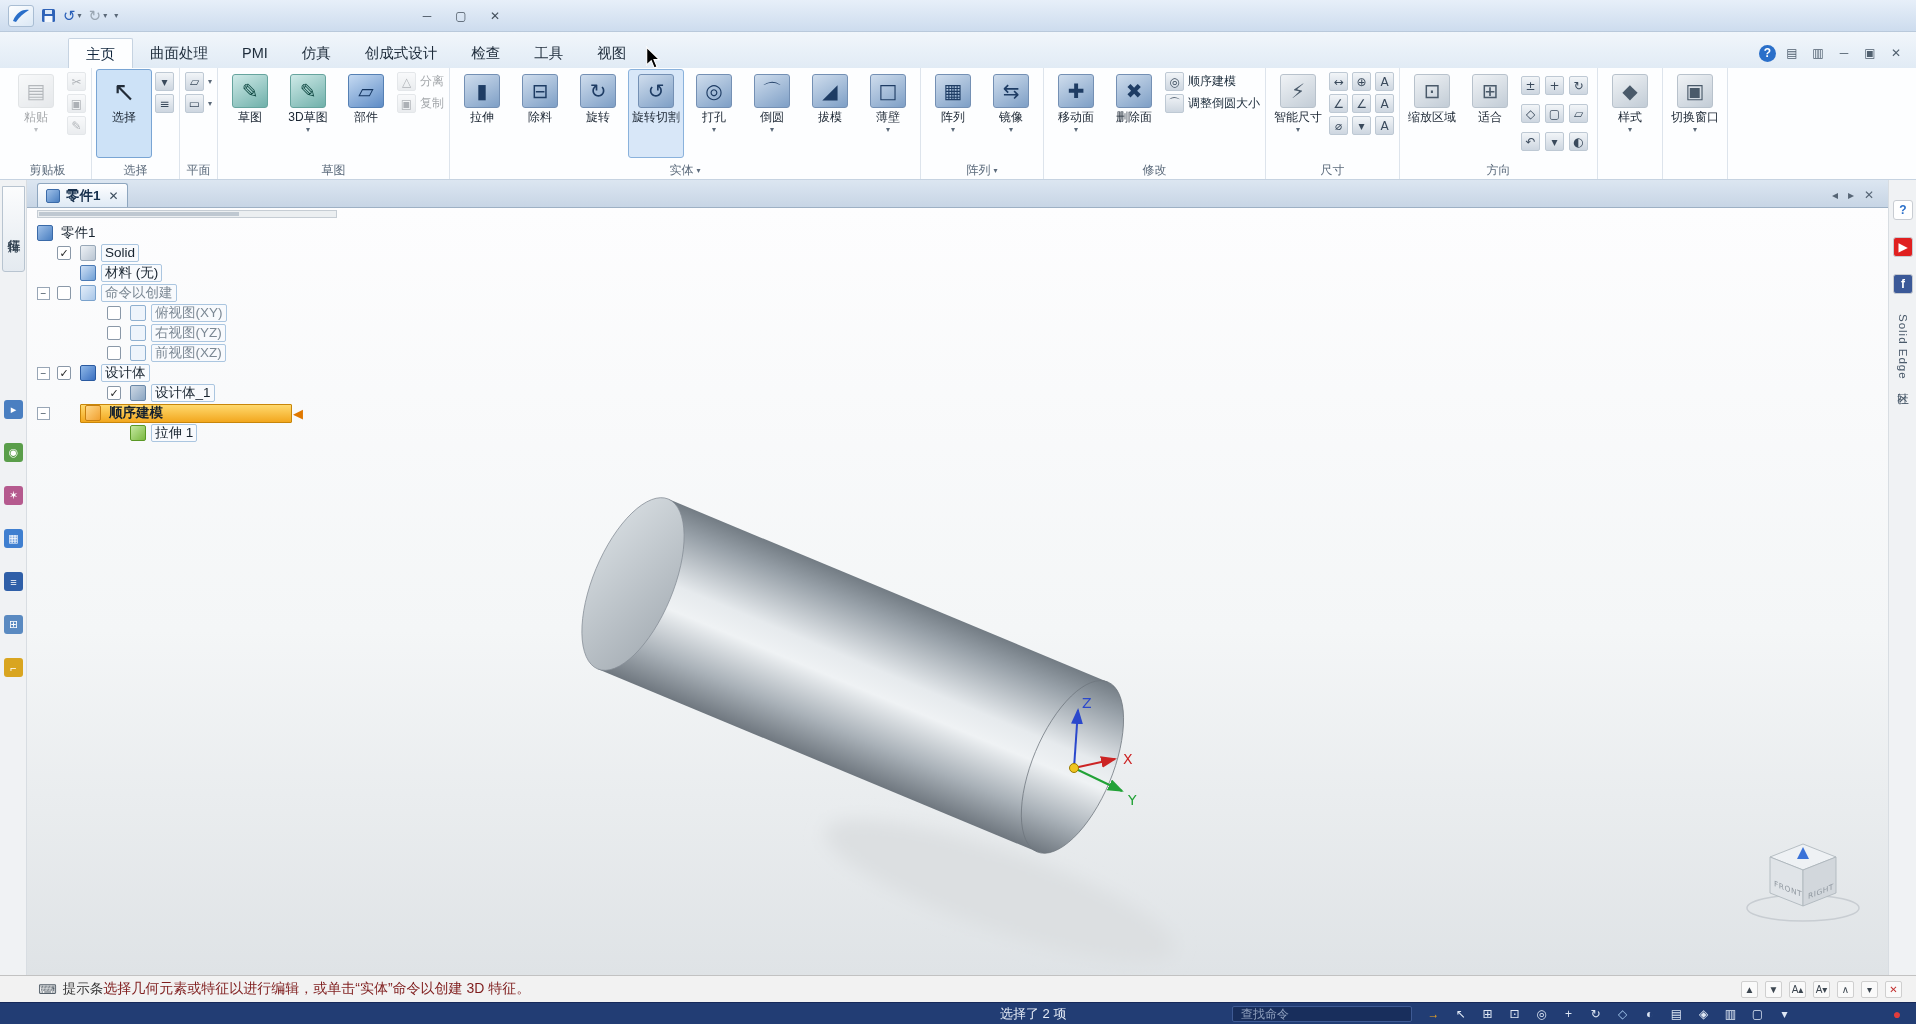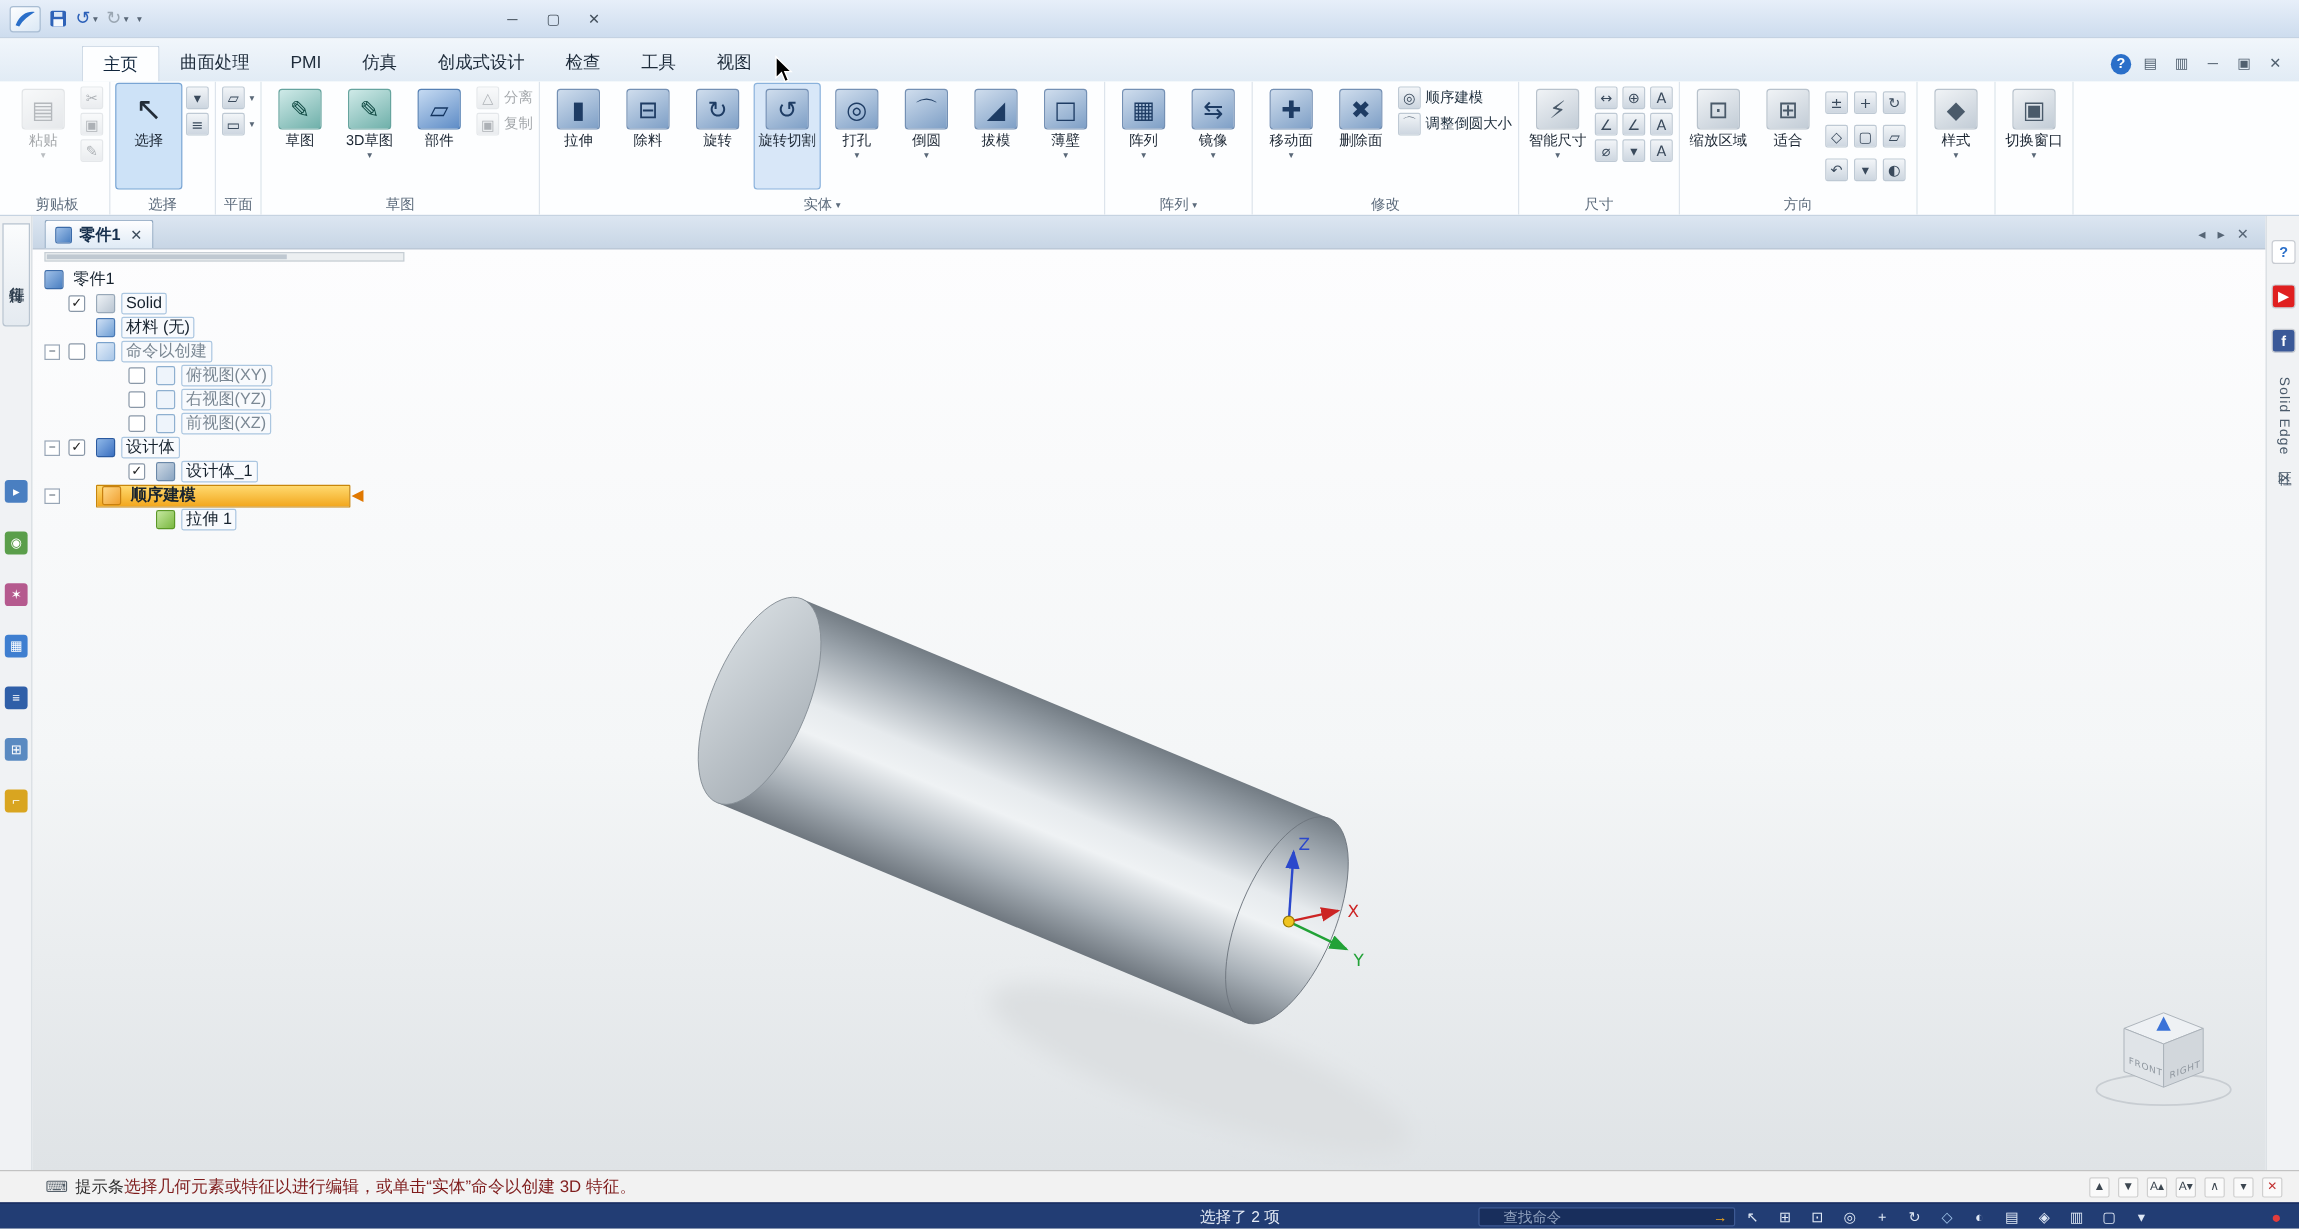--- a/index.html
+++ b/index.html
@@ -122,22 +122,22 @@
   .pb-ic{margin:0 6px 0 38px;color:#55606a;font-size:13px;}
   .pb-label{color:#333;}
   .pb-msg{color:#7f1d1d;font-size:14px;}
   .pb-ctrls{margin-left:auto;display:flex;align-items:center;gap:7px;padding-right:14px;}
   .pbc{min-width:17px;height:17px;display:flex;align-items:center;justify-content:center;
     font-size:10px;color:#3c4650;border:1px solid #cfcfcf;background:#fafafa;border-radius:2px;}
   
   .statusbar{position:absolute;left:0;top:1002px;width:1916px;height:22px;background:#223d74;
     border-top:1px solid #16295a;color:#e6ecf6;font-size:13px;}
   .sb-sel{position:absolute;left:1000px;top:0;line-height:22px;}
-  .sb-search{position:absolute;left:1232px;top:3px;width:214px;height:16px;background:#182e5c;
-    border:1px solid #3e5a94;border-radius:2px;color:#d5deec;font-size:12px;padding:0 20px;
+  .sb-search{position:absolute;left:1232px;top:3px;width:180px;height:16px;background:#182e5c;
+    border:1px solid #3e5a94;border-radius:2px;color:#d5deec;font-size:12px;padding:0 8px;
     font-family:"Liberation Sans","DejaVu Sans",sans-serif;}
   .sb-search::placeholder{color:#8fa0bd;}
   .sb-icons{position:absolute;left:1424px;top:2px;display:flex;gap:8px;}
   .sbi{width:19px;height:18px;display:flex;align-items:center;justify-content:center;font-size:12px;}
   .sb-abort{position:absolute;left:1888px;top:2px;width:18px;height:18px;display:flex;
     align-items:center;justify-content:center;font-size:14px;}
 </style>
 </head>
 <body>
 

